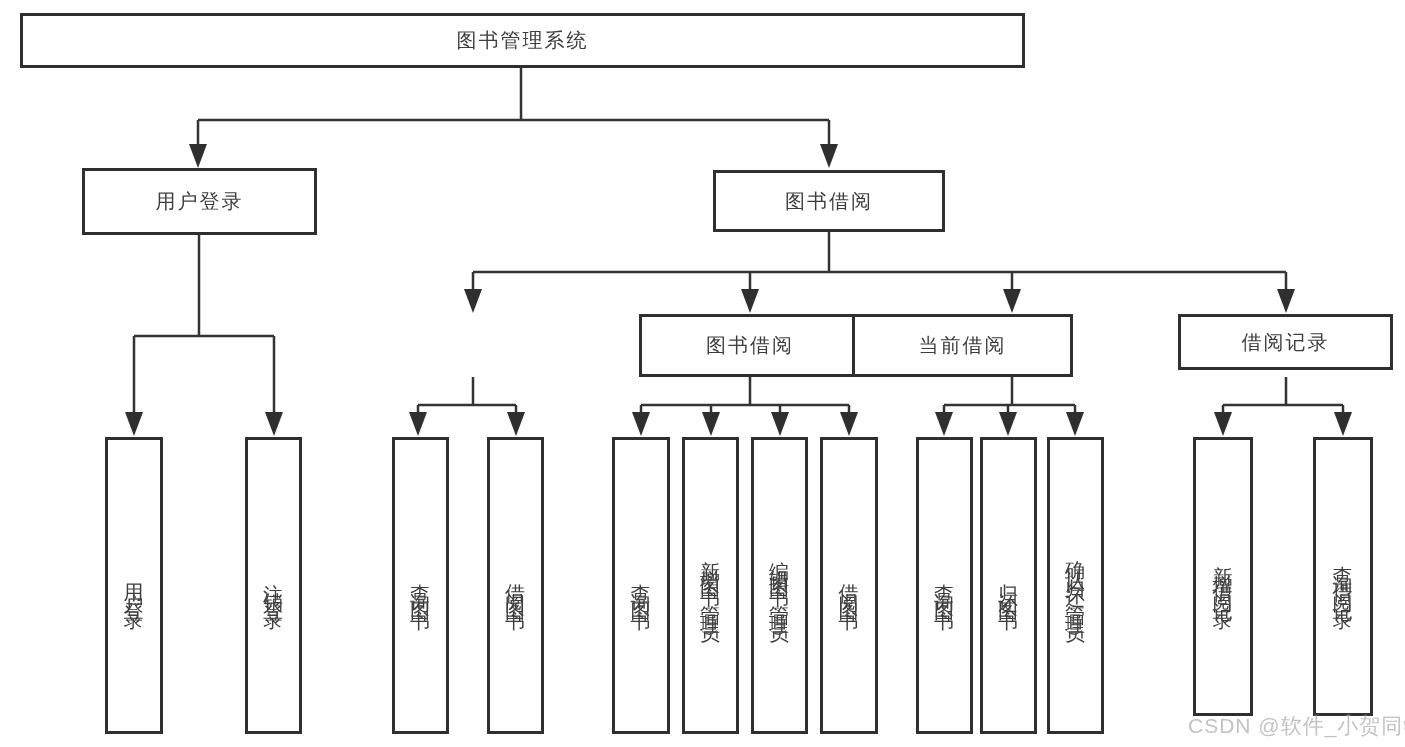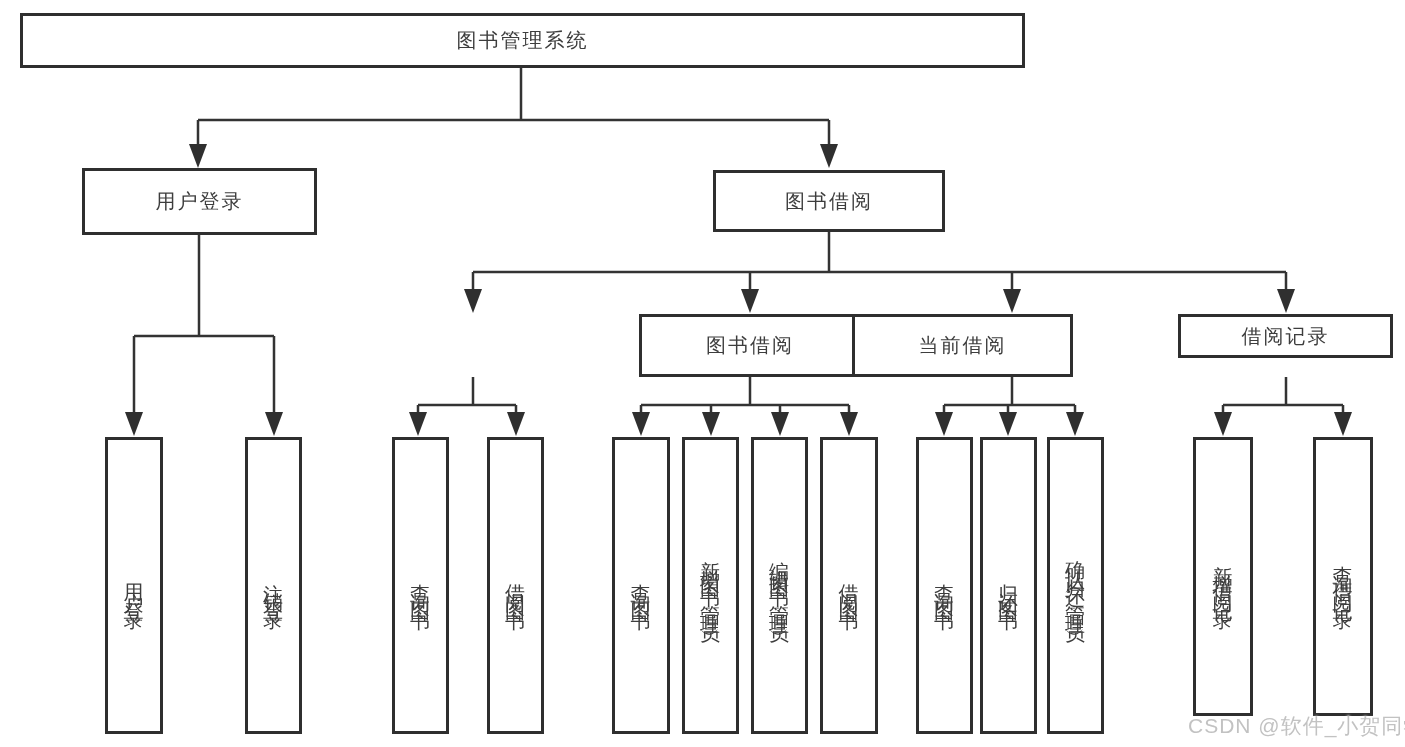--- a/index.html
+++ b/index.html
@@ -78,21 +78,21 @@
   <div class="node" style="left:713px;top:170px;width:232px;height:62px">
     <span class="h-label">图书借阅</span>
   </div>
 
   <div class="node" style="left:639px;top:314px;width:222px;height:63px">
     <span class="h-label">图书借阅</span>
   </div>
   <div class="node" style="left:852px;top:314px;width:221px;height:63px">
     <span class="h-label">当前借阅</span>
   </div>
-  <div class="node" style="left:1178px;top:314px;width:215px;height:44px">
+  <div class="node" style="left:1178px;top:314px;width:215px;height:56px">
     <span class="h-label">借阅记录</span>
   </div>
 
   <div class="node" style="left:105px;top:437px;width:58px;height:297px">
     <span class="v-label">用户登录</span>
   </div>
   <div class="node" style="left:245px;top:437px;width:57px;height:297px">
     <span class="v-label">注销登录</span>
   </div>
 

